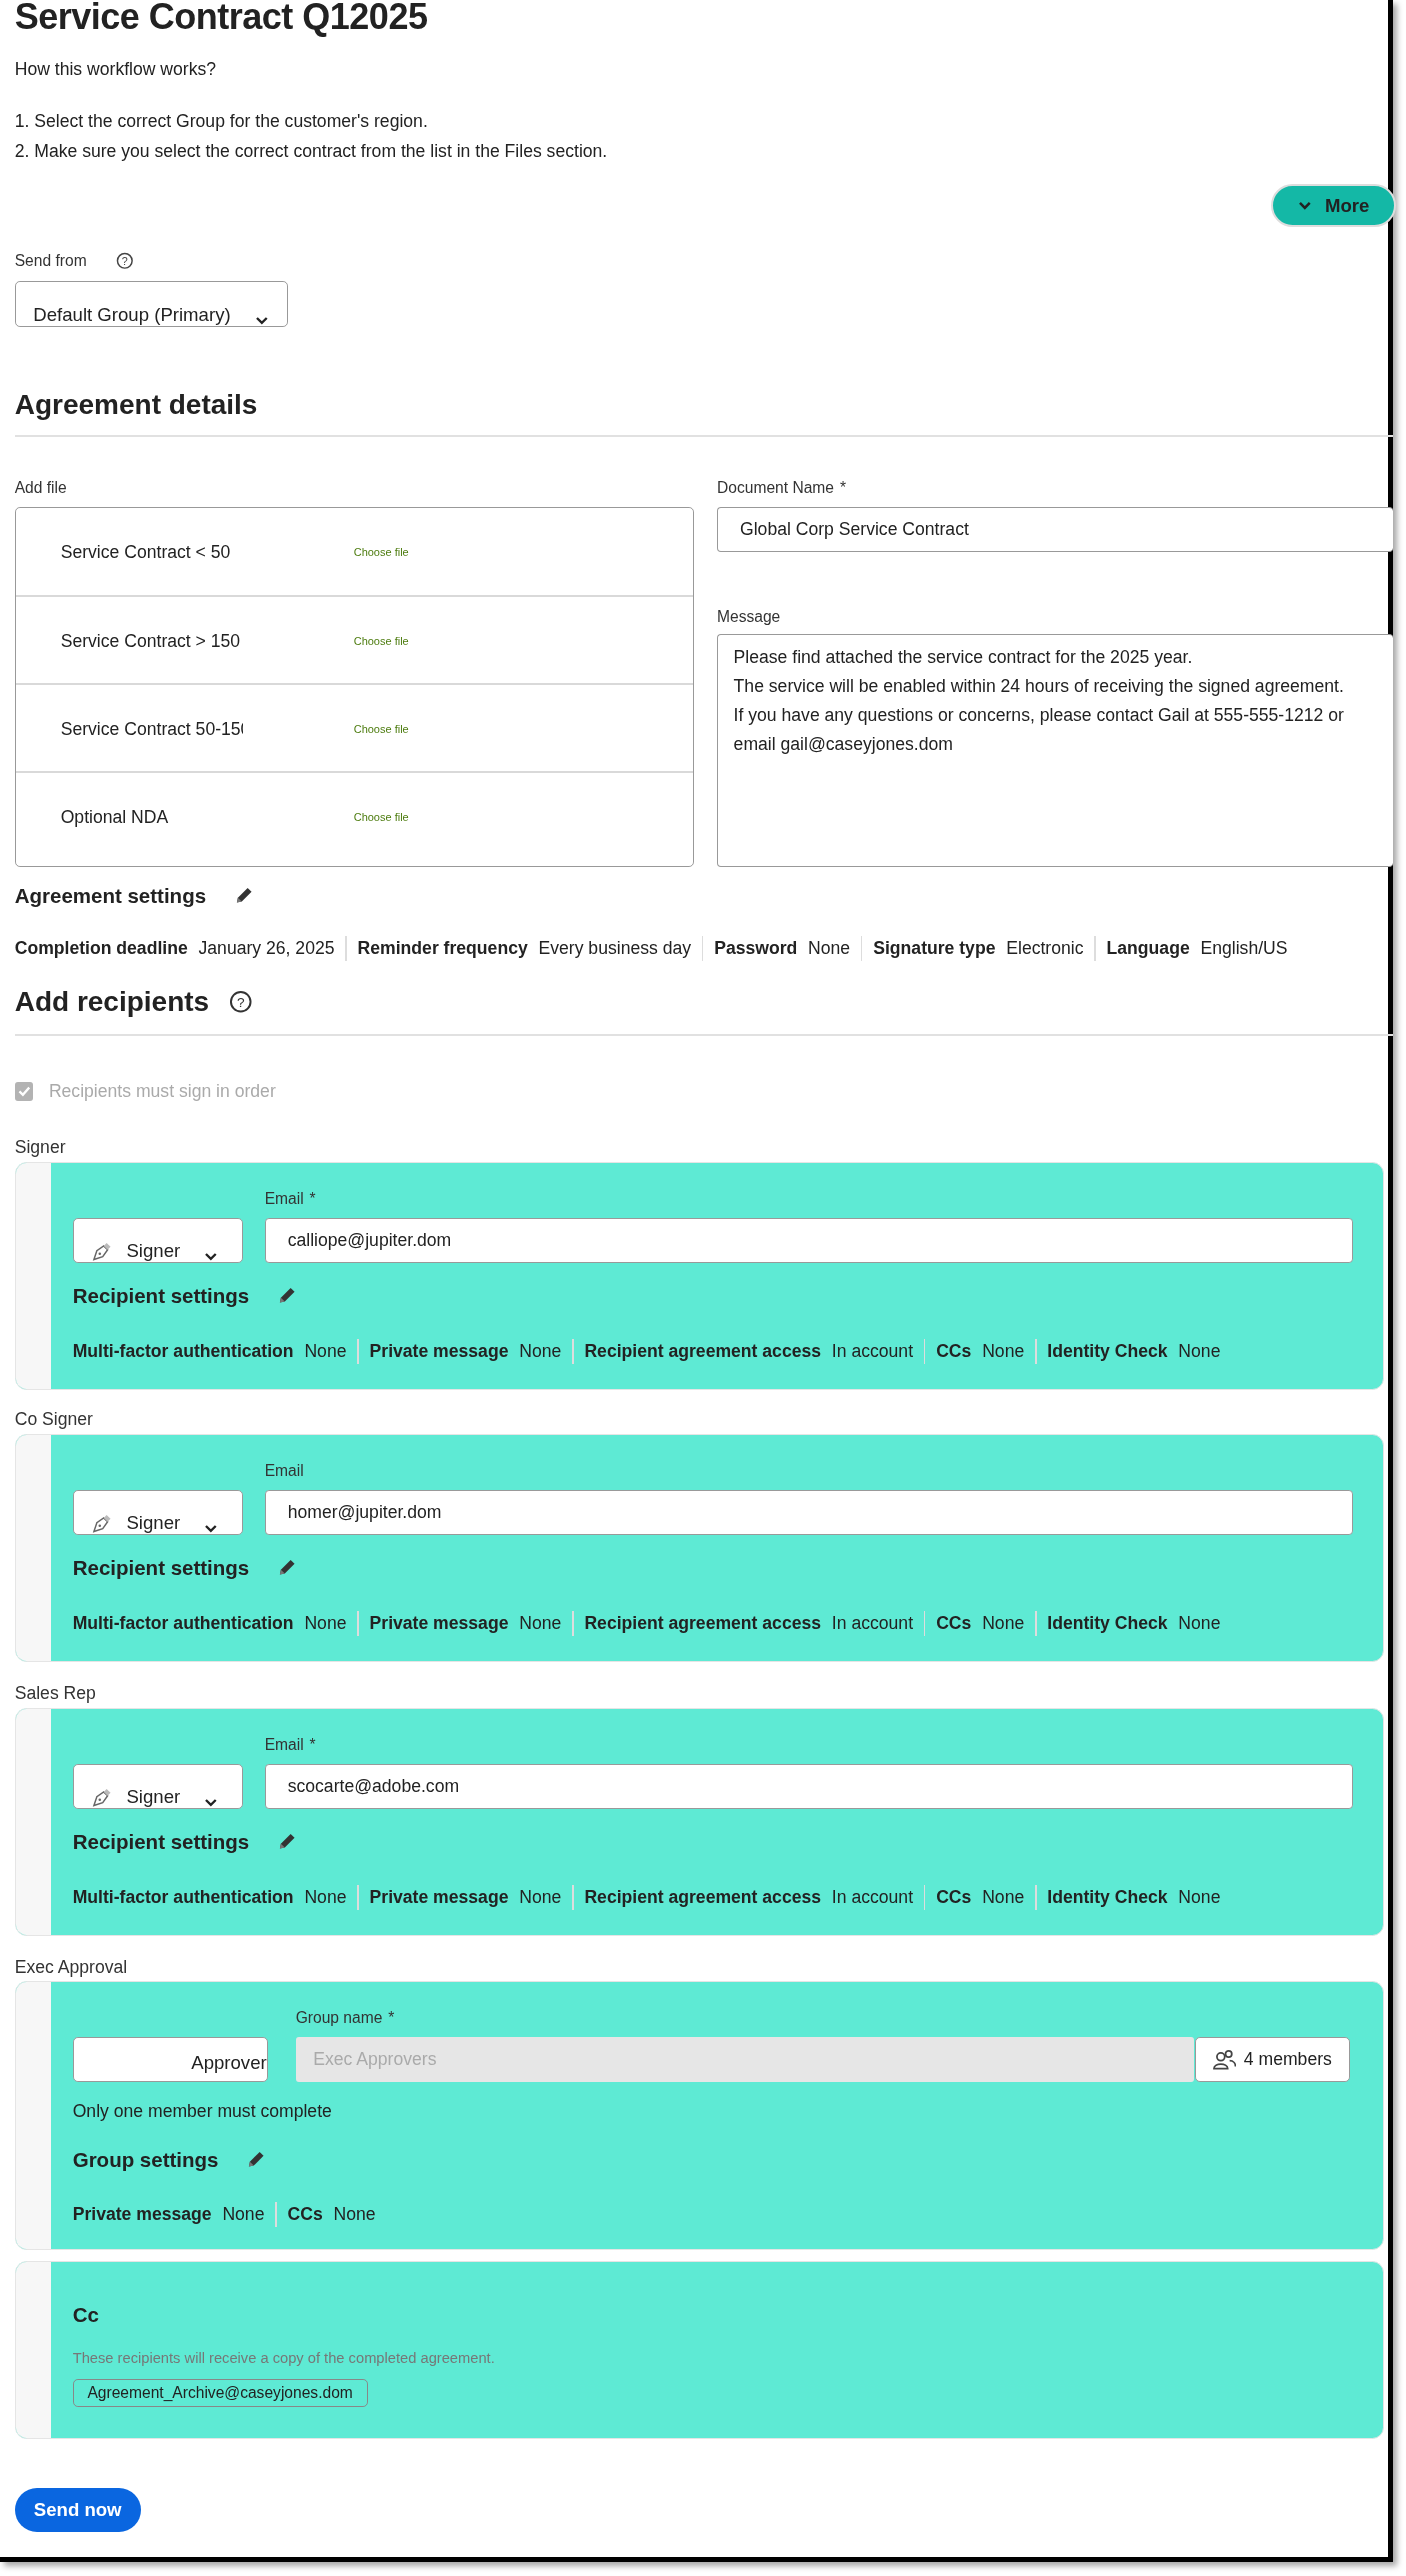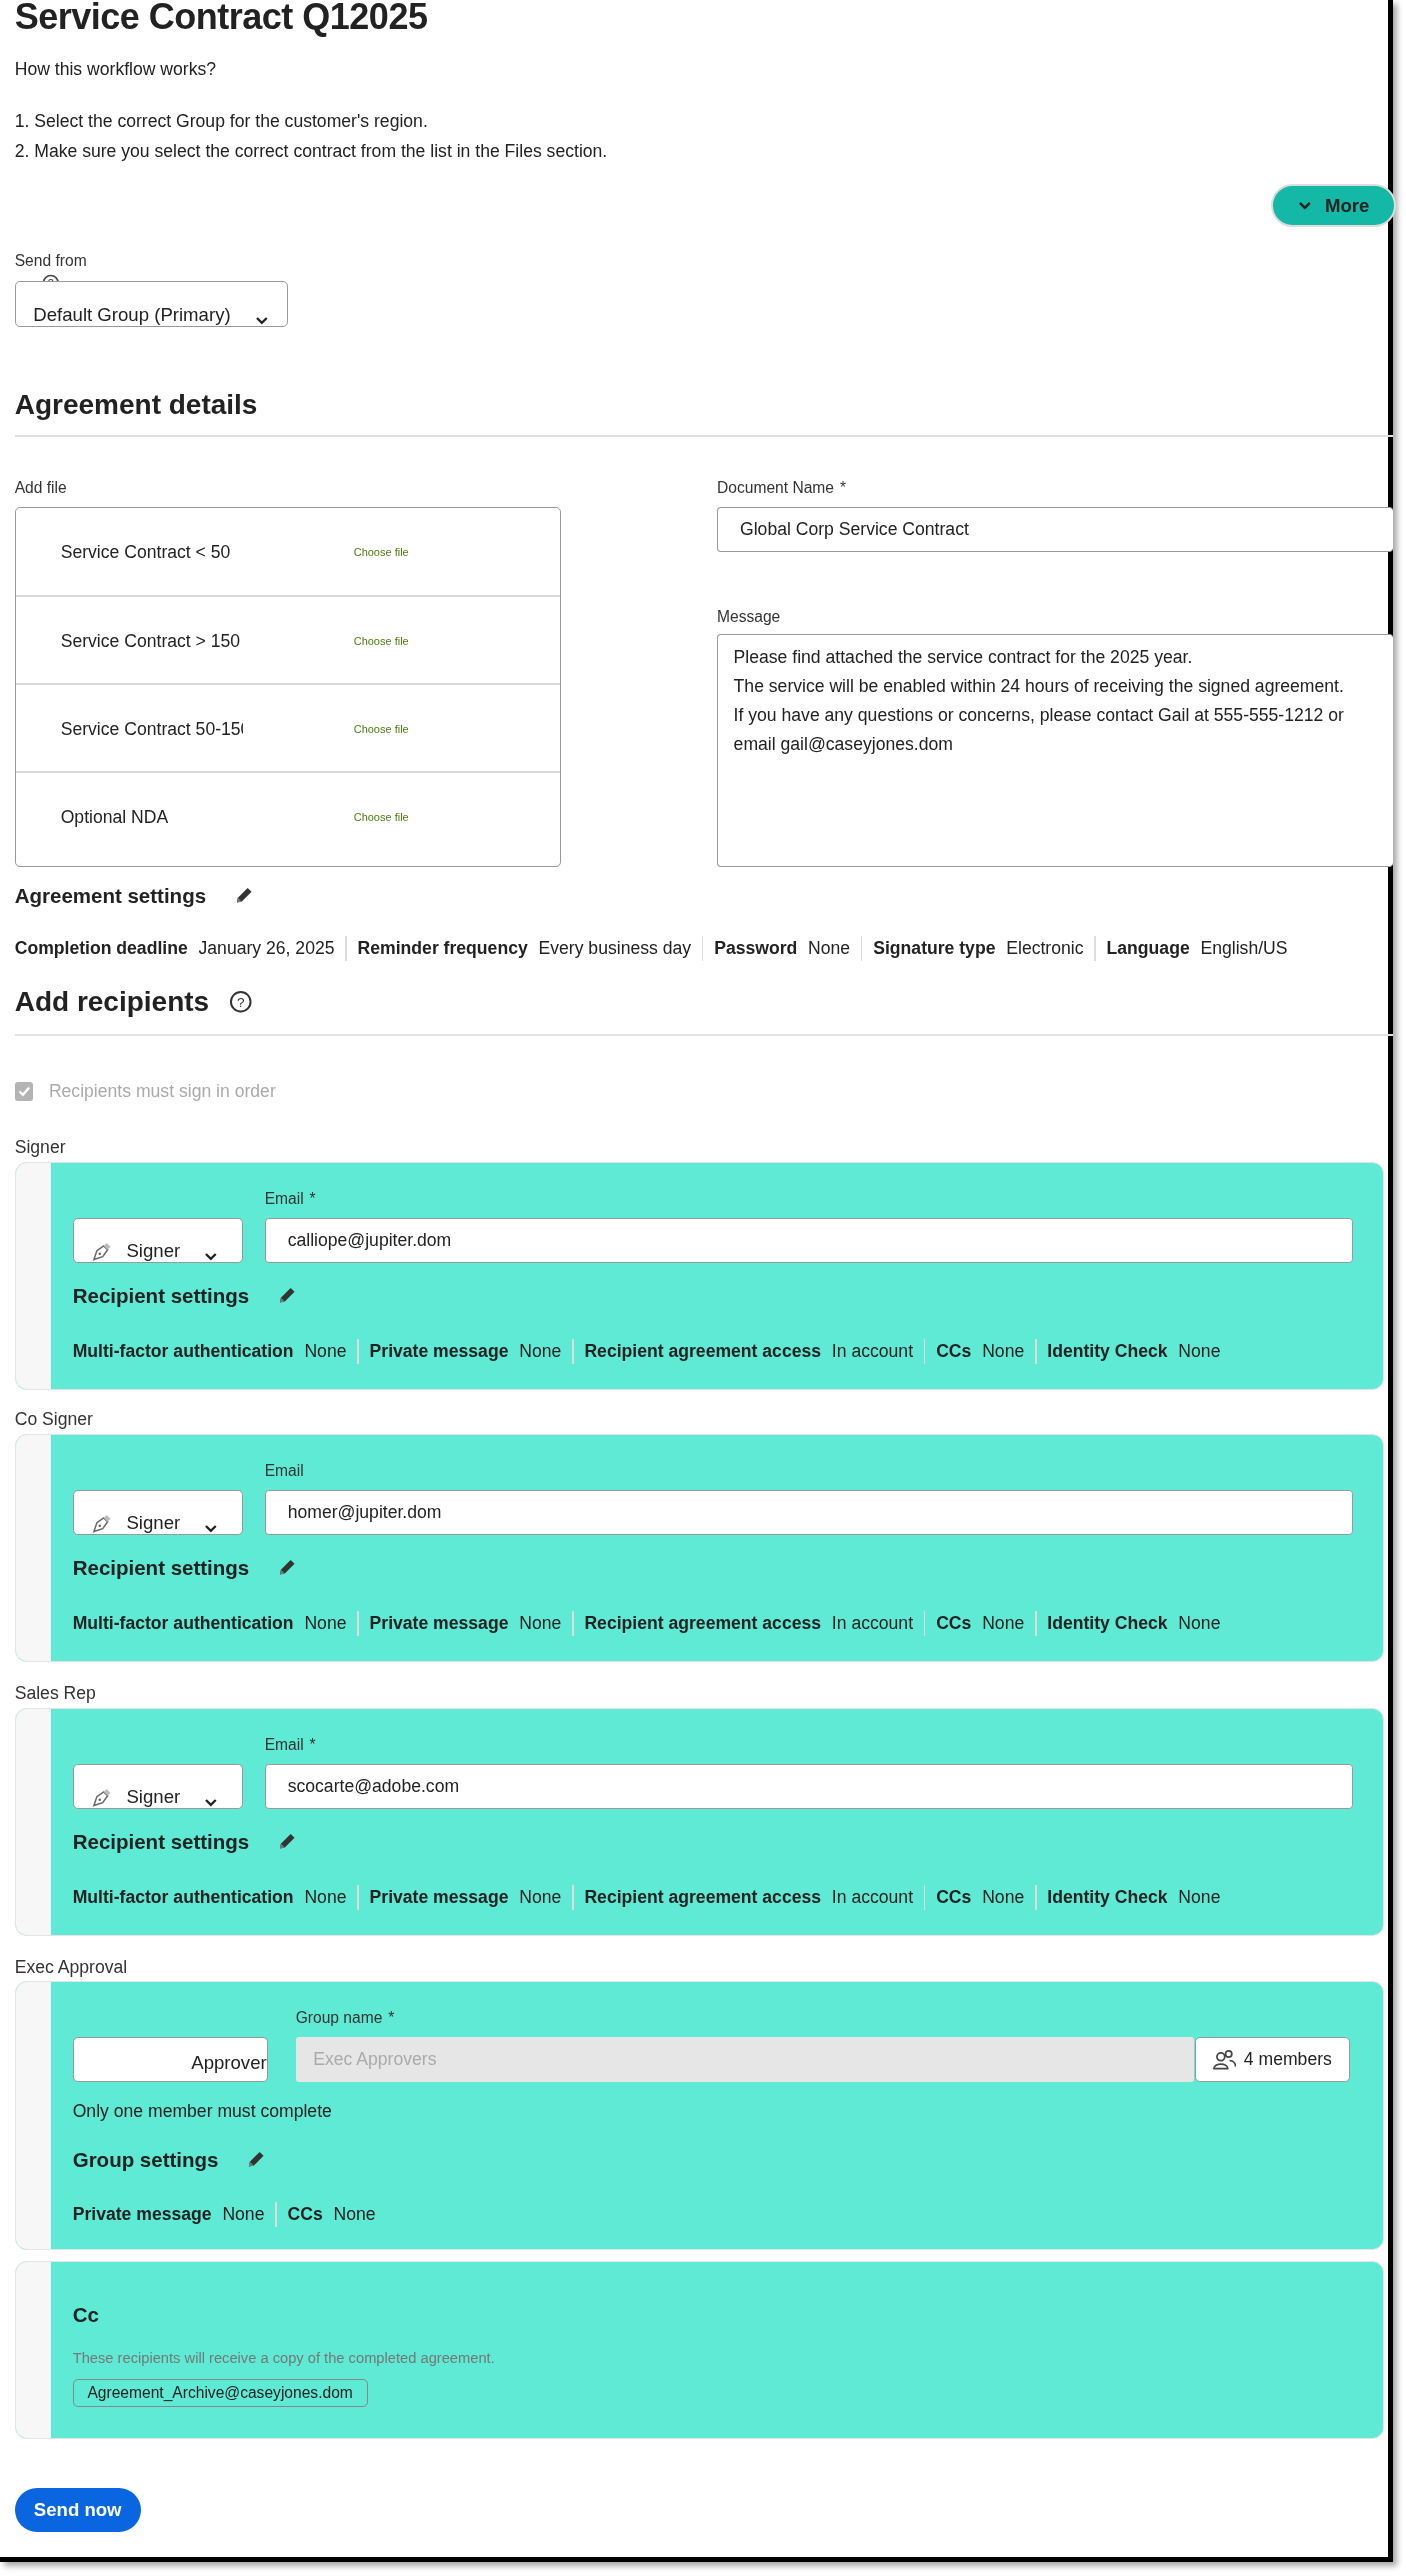--- a/index.html
+++ b/index.html
@@ -21,21 +21,21 @@
     box-sizing:border-box; display:flex; align-items:center; justify-content:center; gap:13.7px;
     font-size:18.6px; font-weight:bold; color:#222; background:#14b8a6;
   }
   .lbl { font-size:15.6px; color:#333; }
   .select {
     border:1.5px solid #999; border-radius:4.9px; background:#fff; box-sizing:border-box;
     display:flex; align-items:flex-end; font-size:18.6px; color:#222;
   }
   .h2 { font-size:28px; font-weight:bold; color:#222; }
   .rule { height:2px; background:#e1e1e1; }
-  .filebox { left:14.7px; top:507px; width:546px; height:360px; border:1.5px solid #999; border-radius:4.9px; box-sizing:border-box; }
+  .filebox { left:14.7px; top:507px; width:679px; height:360px; border:1.5px solid #999; border-radius:4.9px; box-sizing:border-box; }
   .filerow { position:absolute; left:0; width:100%; height:88px; display:flex; align-items:center; }
   .filerow .fname { position:absolute; left:45px; font-size:17.6px; color:#222; width:182px; overflow:hidden; white-space:nowrap; }
   .filerow .choose { position:absolute; left:338px; font-size:11px; color:#4d7c0f; }
   .sep { position:absolute; left:0; width:100%; height:2px; background:#d9d9d9; }
   .input {
     border:1.5px solid #999; border-radius:3.9px; box-sizing:border-box; background:#fff;
     font-size:17.6px; color:#222; display:flex; align-items:center; padding-left:22px;
   }
   .textarea { border:1.5px solid #999; border-radius:3.9px; box-sizing:border-box; background:#fff; font-size:17.6px; color:#222; padding:7.8px 15.6px; line-height:29px; }
   .h3 { font-size:20.5px; font-weight:bold; color:#222; }
@@ -68,21 +68,21 @@
   <div class="abs desc" style="top:111px;">1. Select the correct Group for the customer's region.</div>
   <div class="abs desc" style="top:141px;">2. Make sure you select the correct contract from the list in the Files section.</div>
 
   <div class="abs more-btn">
     <svg width="13.7" height="9.8" viewBox="0 0 14 10">
         <path d="M2 2 L7 7 L12 2" stroke="#222" stroke-width="2.6" fill="none"></path>
       </svg>
     <span>More</span>
   </div>
 
-  <div class="abs lbl" style="left:14.7px; top:252px; display:flex; align-items:center; gap:4px;flex-direction:column;">
+  <div class="abs lbl" style="left:14.7px; top:252px; display:flex; align-items:center; gap:29px;">
     <span>Send from</span>
     <svg width="17.6" height="17.6" viewBox="0 0 18 18" style="font-size:16px">
         <circle cx="9" cy="9" r="7.5" stroke="#444" stroke-width="1.5" fill="none"></circle>
         <text x="9" y="13" font-size="11" text-anchor="middle" fill="#444" font-family="Liberation Sans, sans-serif">?</text>
       </svg>
   </div>
   <div class="abs select" style="left:14.7px; top:281px; width:273px; height:46px; padding-left:17.6px; justify-content:space-between; padding-right:17.6px;">
     <span>Default Group (Primary)</span>
     <svg width="13.7" height="9.8" viewBox="0 0 14 10">
         <path d="M2 2 L7 7 L12 2" stroke="#222" stroke-width="2.4" fill="none"></path>

